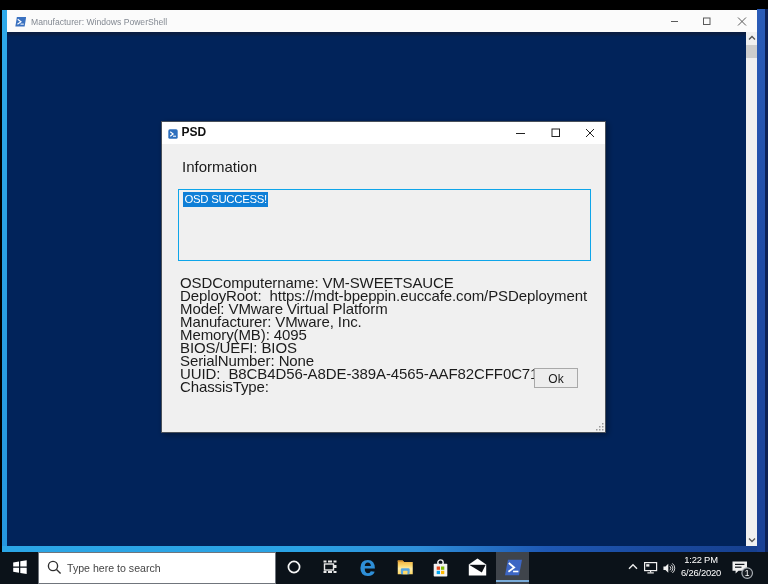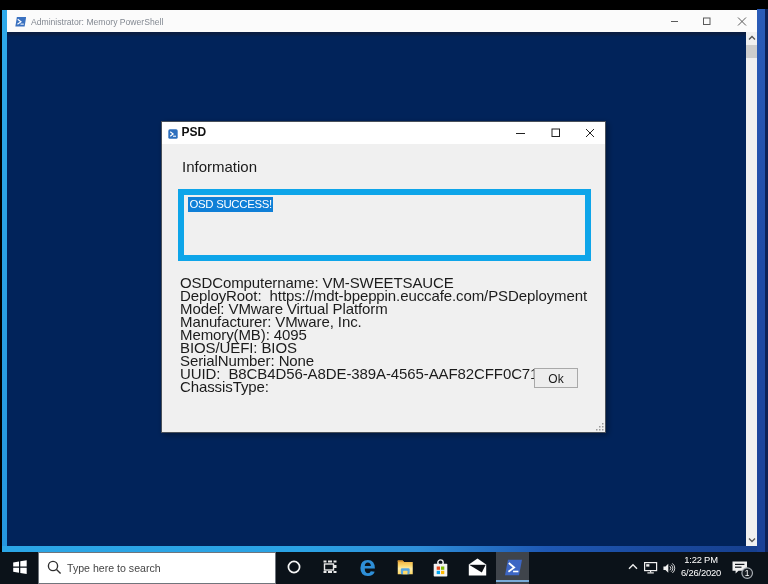--- a/index.html
+++ b/index.html
@@ -20,21 +20,21 @@
 <div class="abs" style="left:757px;top:9px;width:8px;height:543px;background:linear-gradient(180deg,#2a5cb8 0%,#1f4ba6 45%,#1a4196 100%);"></div>
 <div class="abs" style="left:765px;top:9px;width:3px;height:543px;background:#0d2258;"></div>
 
 <div class="abs" style="left:7px;top:9.5px;width:750px;height:22.5px;background:#fbfbfb;">
 
   <svg class="abs" style="left:7.5px;top:6px;" width="11.5" height="11.5" viewBox="0 0 16 16">
     <polygon points="2.6,1.5 15.5,1.5 13.4,14.5 0.5,14.5" fill="#3a71c0"></polygon>
     <path d="M3.8 4.5 L8.3 8 L3.4 11.4" stroke="#fff" stroke-width="1.6" fill="none"></path>
     <rect x="7.6" y="10.6" width="4.6" height="1.4" fill="#fff"></rect>
   </svg>
-  <div class="abs" style="left:24px;top:0;height:23px;line-height:24px;font-size:8.6px;color:#838992;">Administrator: Memory PowerShell</div>
+  <div class="abs" style="left:24px;top:0;height:23px;line-height:24px;font-size:8.6px;color:#838992;">Manufacturer: Windows PowerShell</div>
 
   <svg class="abs" style="left:654px;top:0;" width="90" height="23" viewBox="0 0 90 23">
     <line x1="10" y1="11.5" x2="17" y2="11.5" stroke="#5a5a5a" stroke-width="1"></line>
     <rect x="42.5" y="8" width="6.5" height="6.5" fill="none" stroke="#5a5a5a" stroke-width="1"></rect>
     <path d="M77 7.5 L85 15.5 M85 7.5 L77 15.5" stroke="#5a5a5a" stroke-width="1"></path>
   </svg>
 </div>
 
 <div class="abs" style="left:7px;top:32px;width:739px;height:514px;background:linear-gradient(180deg,#0a1d42 0px,#0a1d42 1.5px,#01235a 5px);"></div>
 
@@ -59,21 +59,21 @@
     <div class="abs" style="left:19.5px;top:0;height:38px;line-height:21px;font-size:12px;font-weight:bold;color:#111;">PSD</div>
     <svg class="abs" style="left:340px;top:0;" width="103" height="22" viewBox="0 0 103 22">
       <line x1="14" y1="11.5" x2="23" y2="11.5" stroke="#222" stroke-width="1"></line>
       <rect x="50" y="7" width="7.5" height="7.5" fill="none" stroke="#222" stroke-width="1"></rect>
       <path d="M84 7 L92 15 M92 7 L84 15" stroke="#222" stroke-width="1"></path>
     </svg>
   </div>
 
   <div class="abs" style="left:20px;top:28px;font-size:15px;color:#1a1a1a;margin-top:8px;">Information</div>
 
-  <div class="abs" style="left:15.5px;top:66.5px;width:413px;height:72px;border:6px solid #0ea5e9;box-sizing:border-box;padding-left:28px;">
+  <div class="abs" style="left:15.5px;top:66.5px;width:413px;height:72px;border:1px solid #0ea5e9;box-sizing:border-box;padding-left:28px;">
     <div class="abs" style="left:4.5px;top:2px;height:15.5px;line-height:15.5px;background:#0f7fd7;color:#fff;font-size:11.4px;letter-spacing:-0.3px;padding:0 1.5px;">OSD SUCCESS!</div>
   </div>
 
   <div class="abs" style="left:18px;top:154px;font-size:15px;letter-spacing:-0.1px;line-height:13px;color:#1c1c1c;white-space:pre;">OSDComputername: VM-SWEETSAUCE
 DeployRoot:  https://mdt-bpeppin.euccafe.com/PSDeployment
 Model: VMware Virtual Platform
 Manufacturer: VMware, Inc.
 Memory(MB): 4095
 BIOS/UEFI: BIOS
 SerialNumber: None

